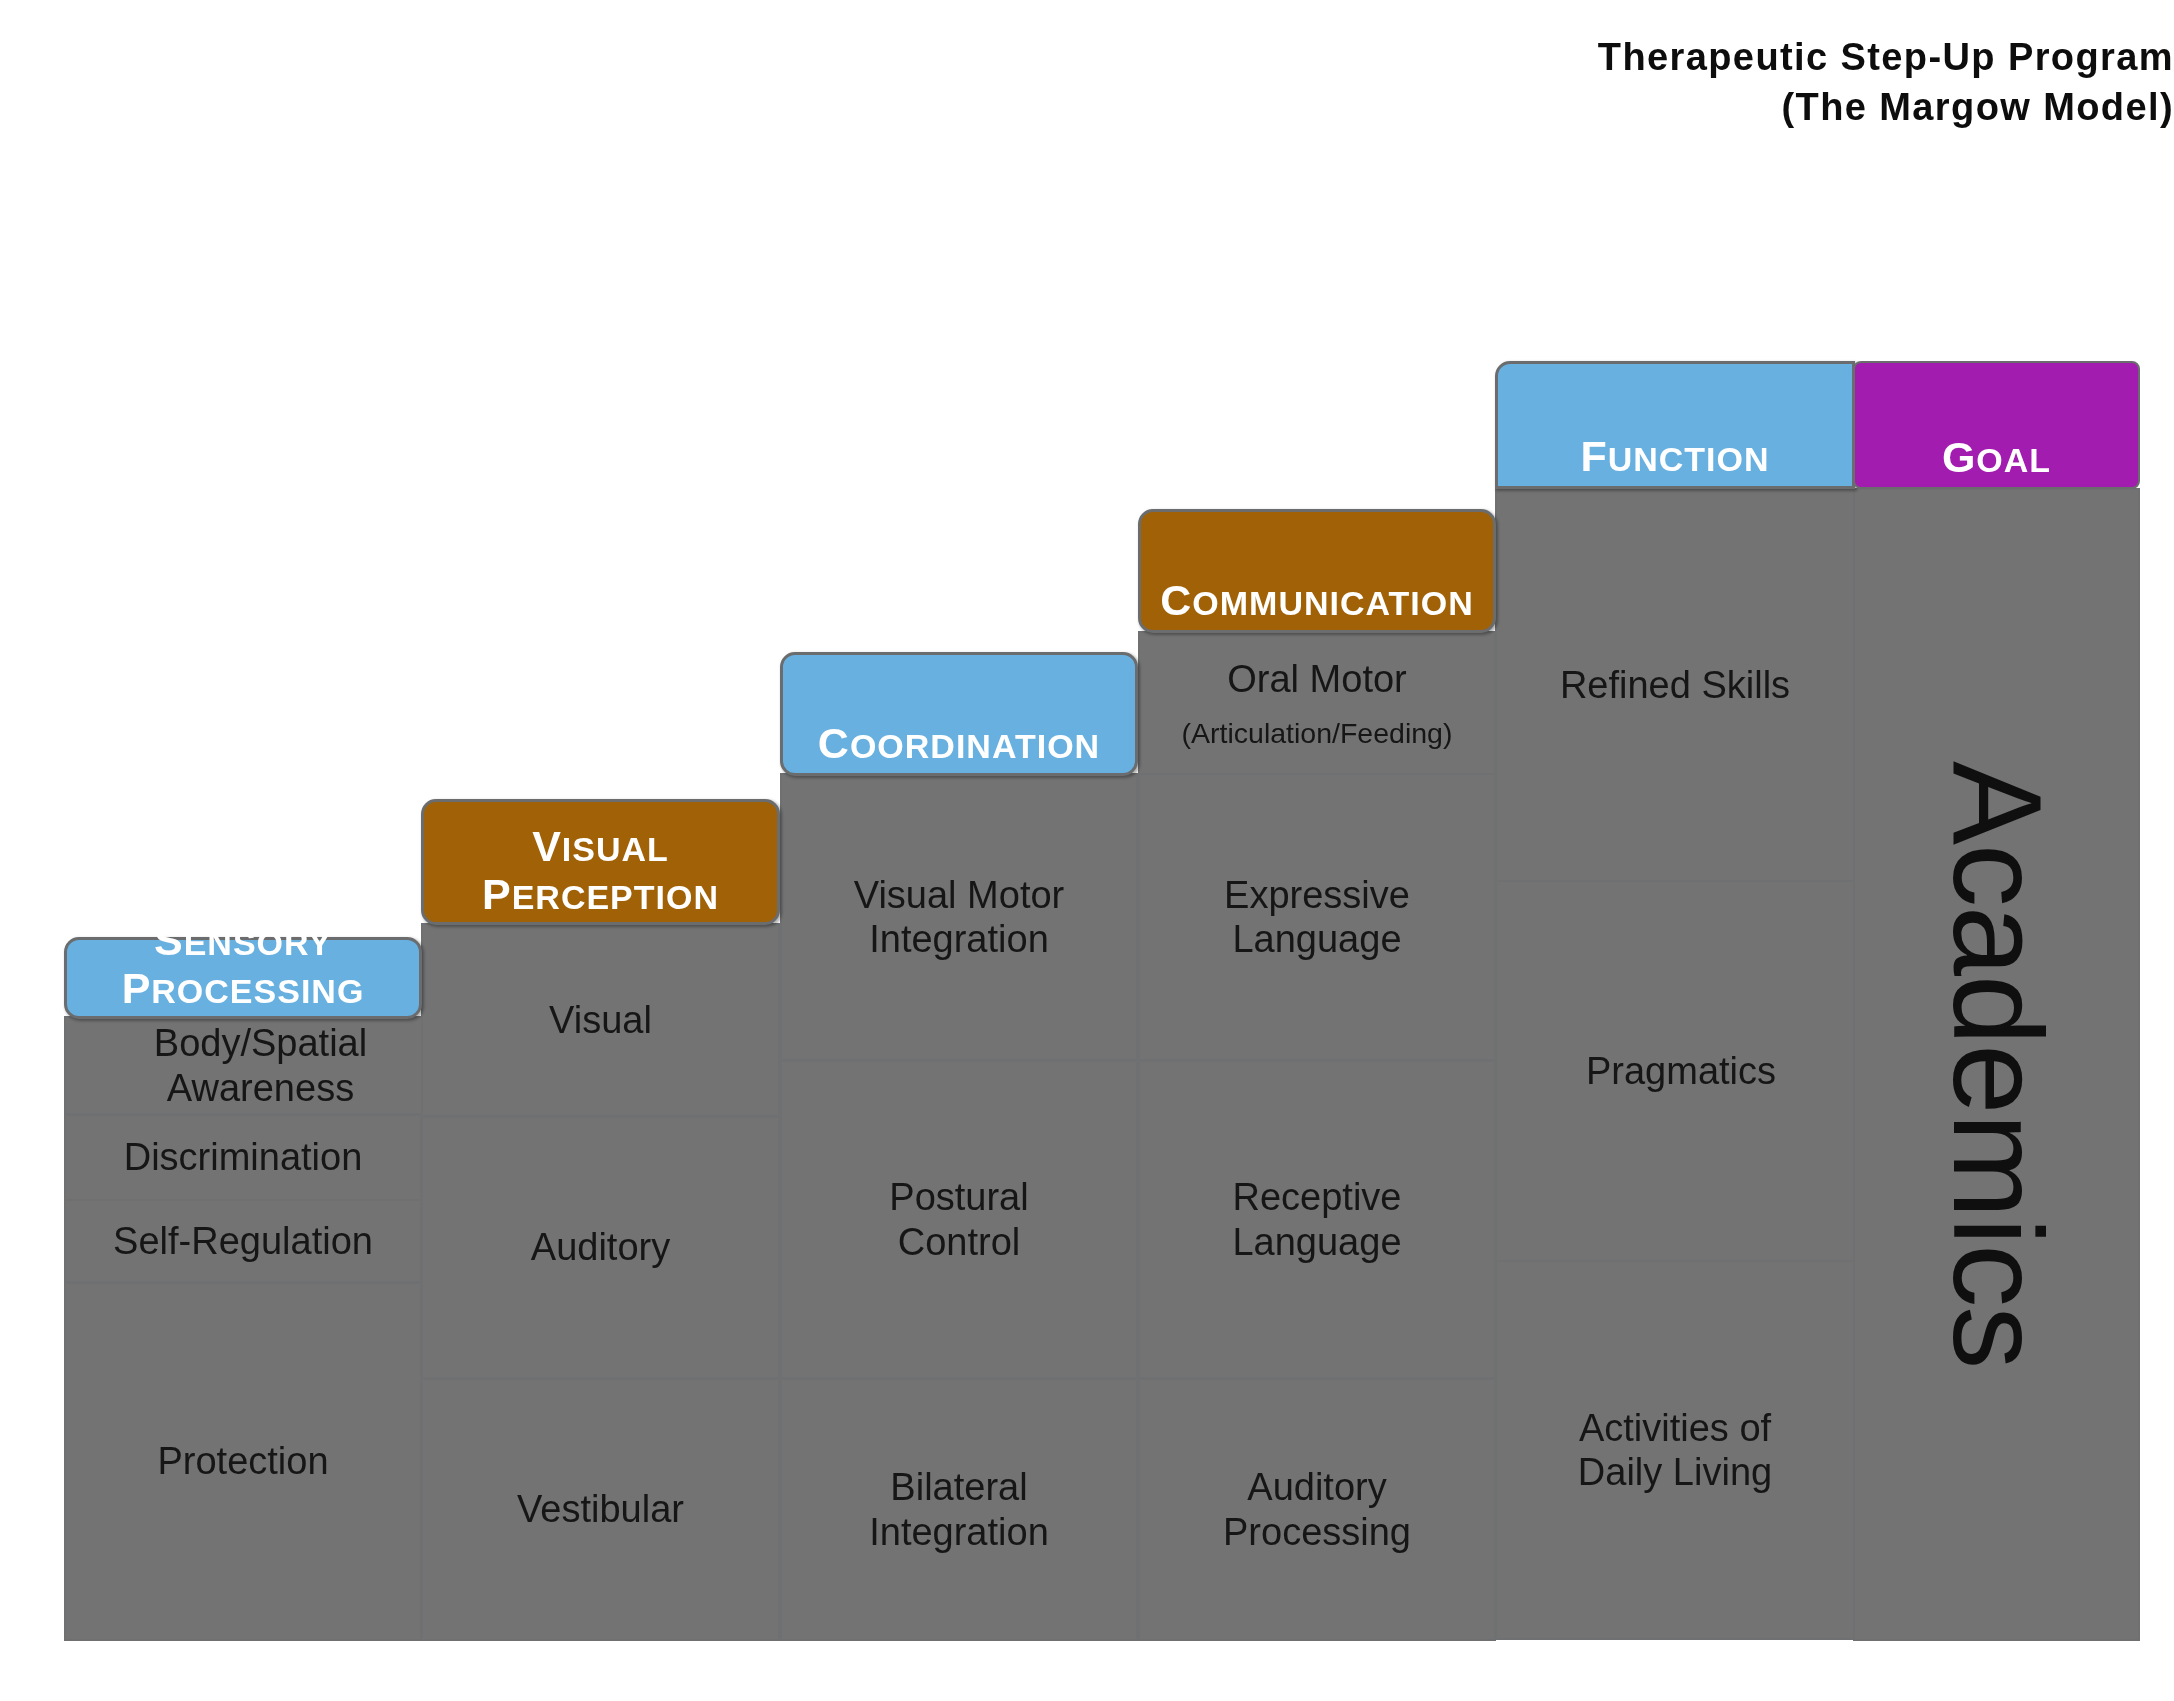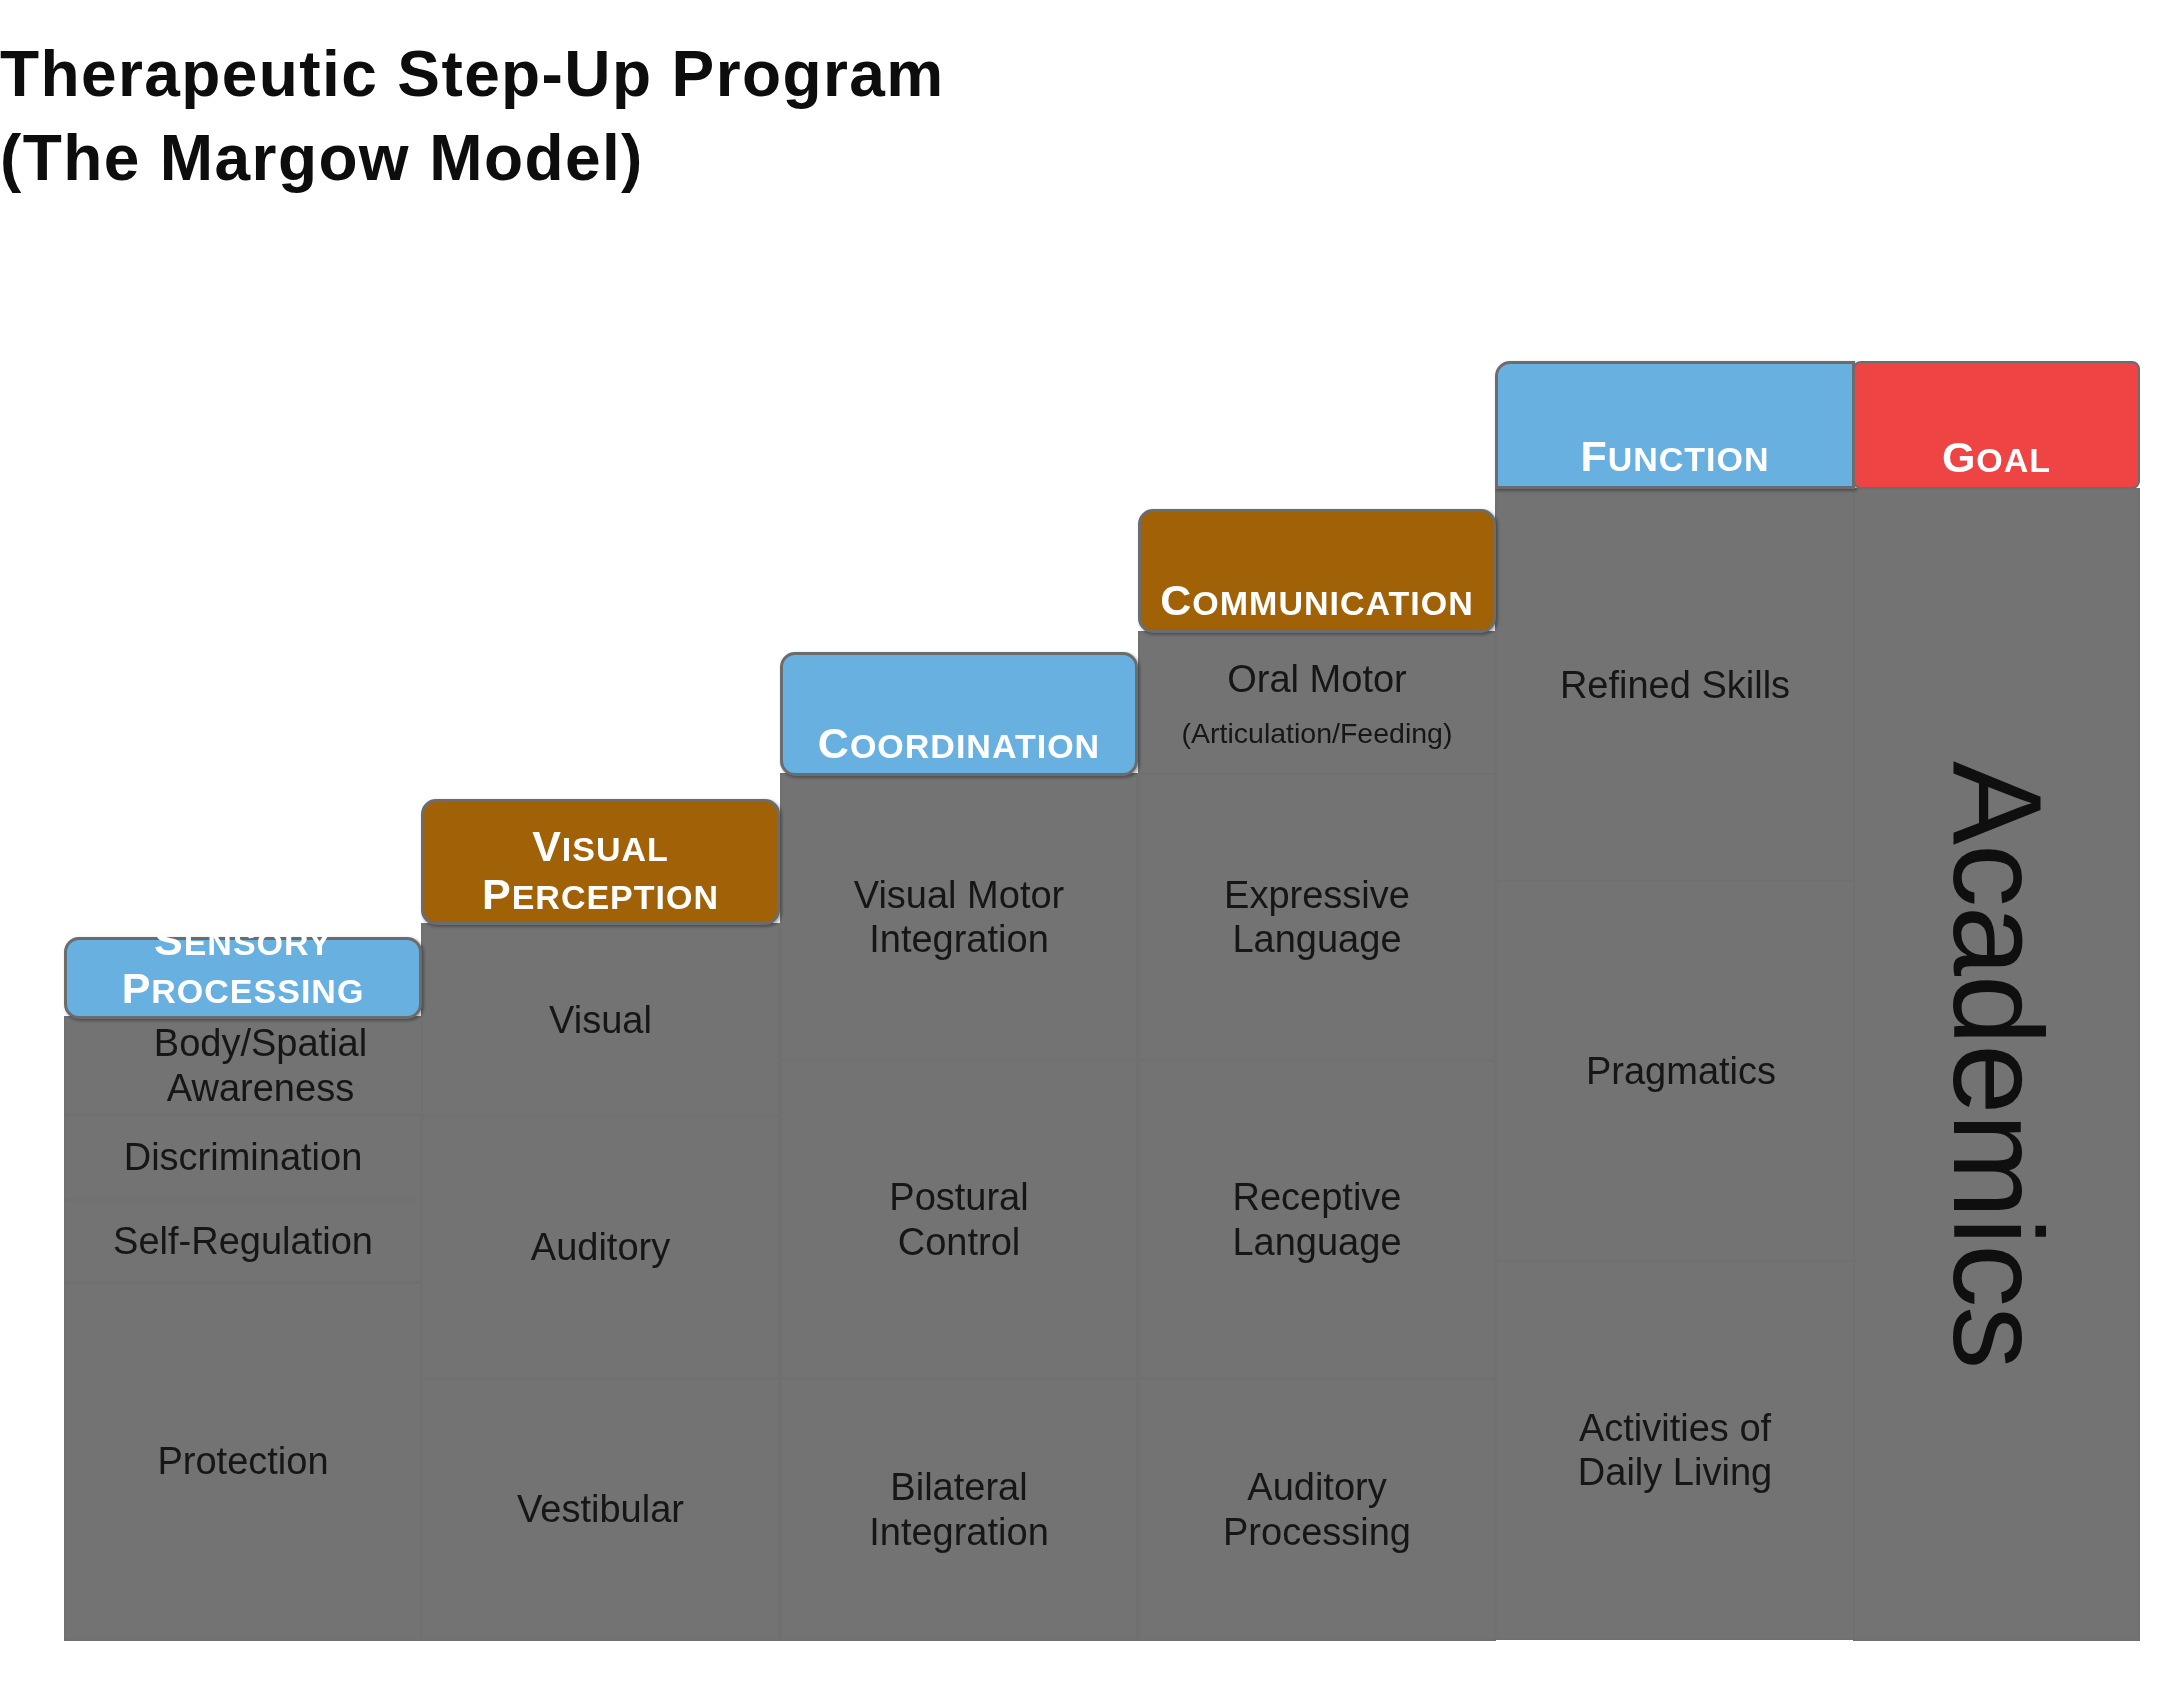--- a/index.html
+++ b/index.html
@@ -1,22 +1,22 @@
 <!DOCTYPE html>
 <html style="font-size:15px"><head>
 <meta charset="utf-8">
 <style>
   html,body{margin:0;padding:0;background:#ffffff;}
   body{
     width:2174px;height:1702px;position:relative;overflow:hidden;
     font-family:"Liberation Sans", sans-serif;color:#1a1a1a;
   }
   #title{
-    position:absolute;left:0;top:32px;width:2174px;text-align:left;
-    font-weight:bold;font-size:64px;letter-spacing:1.4px;line-height:1.32;
+    position:absolute;left:0;top:32px;width:2174px;text-align:right;
+    font-weight:bold;font-size:38px;letter-spacing:1.4px;line-height:1.32;
     color:#0d0d0d;font-family:"Liberation Sans", sans-serif;
   }
   #title .l2{display:block;}
 
   #board{position:absolute;left:0;top:0;width:2174px;height:1702px;}
 
   
   .cell{
     position:absolute;box-sizing:border-box;
     border:2.9px solid #6e7072;
@@ -37,21 +37,21 @@
     color:#ffffff;
     font-weight:bold;
     letter-spacing:1px;
     z-index:6;
     box-shadow:1.9px 1.9px 2.9px rgba(0,0,0,.30);
     padding:3.8px 9.5px;
     align-items:flex-end;
   }
   .hdr.light{background:#67b0e0;}
   .hdr.dark{background:#a16207;}
-  .hdr.goal{background:#ef4444;border-radius:8px;box-shadow:none;border:2.9px solid #6a6c6e;}
+  .hdr.goal{background:#a21caf;border-radius:8px;box-shadow:none;border:2.9px solid #6a6c6e;}
   .hdr.func{border-radius:15px 0 0 0;}
 
   
   .sc{display:inline-block;white-space:nowrap;}
   .sc .cap{font-size:43px;}
   .sc .rest{font-size:34px;}
   .sc .ln{display:block;}
 
   .hdr.two .sc{line-height:1.12;}
 

